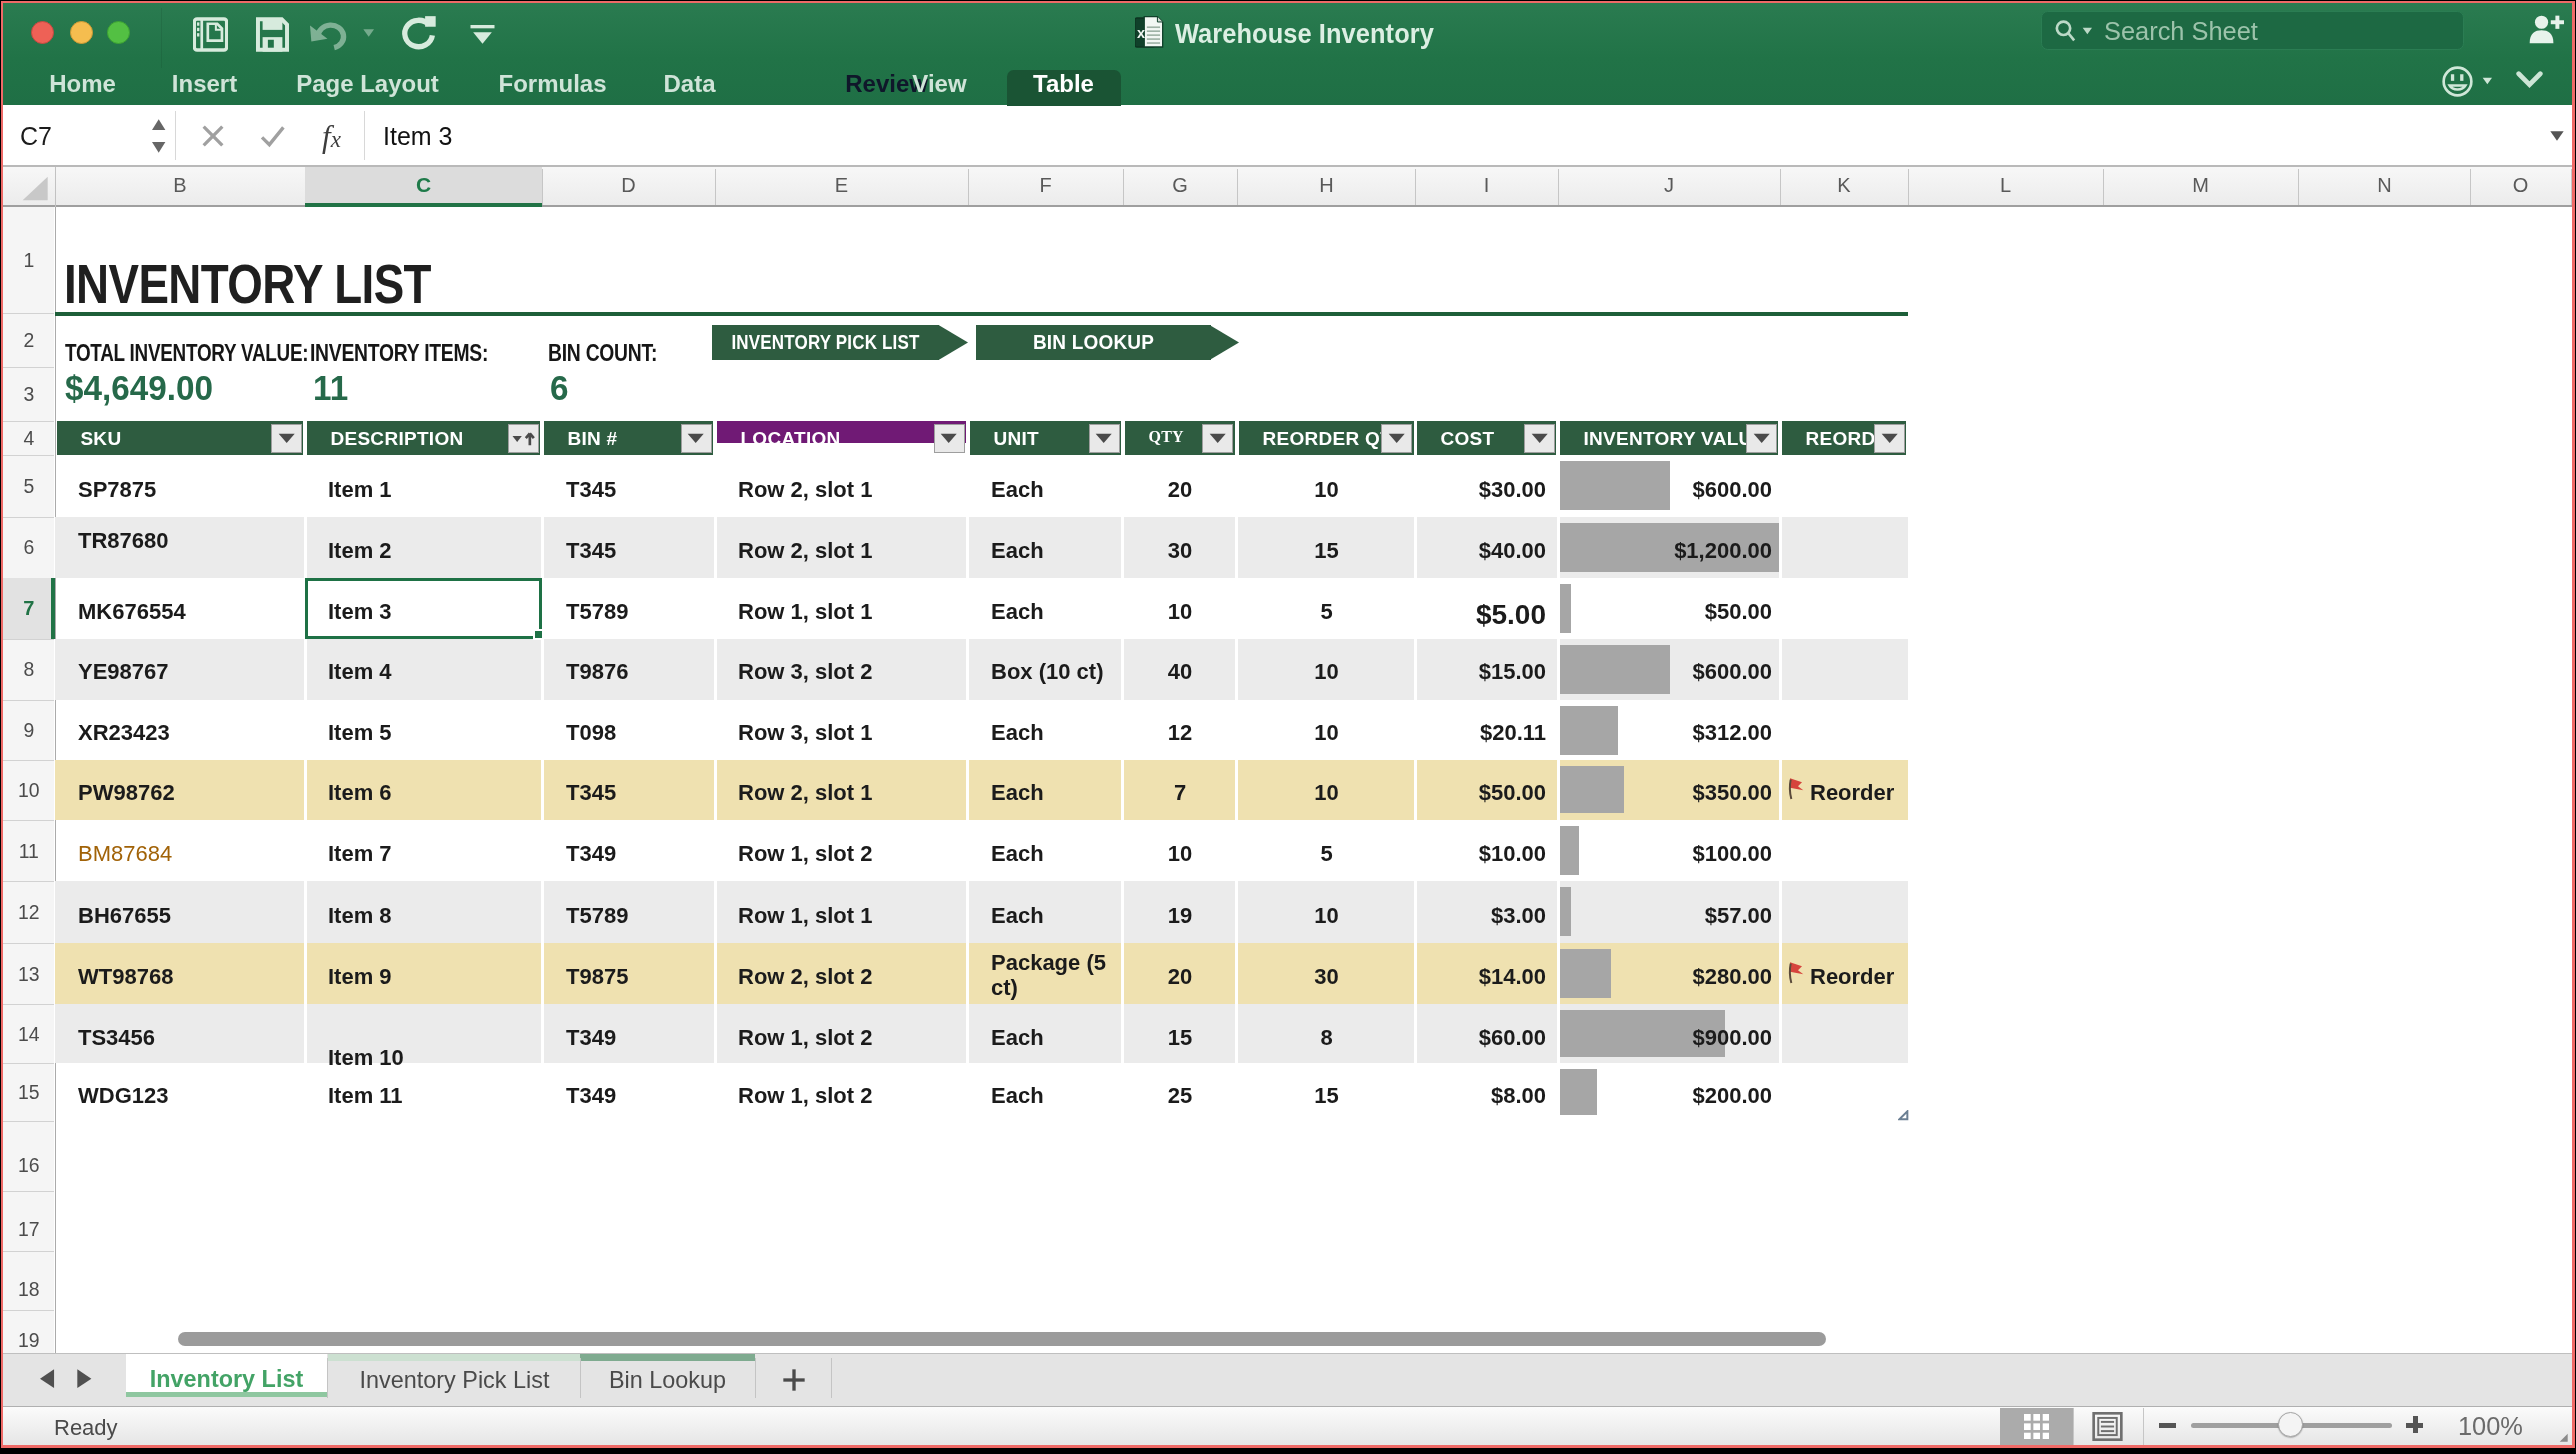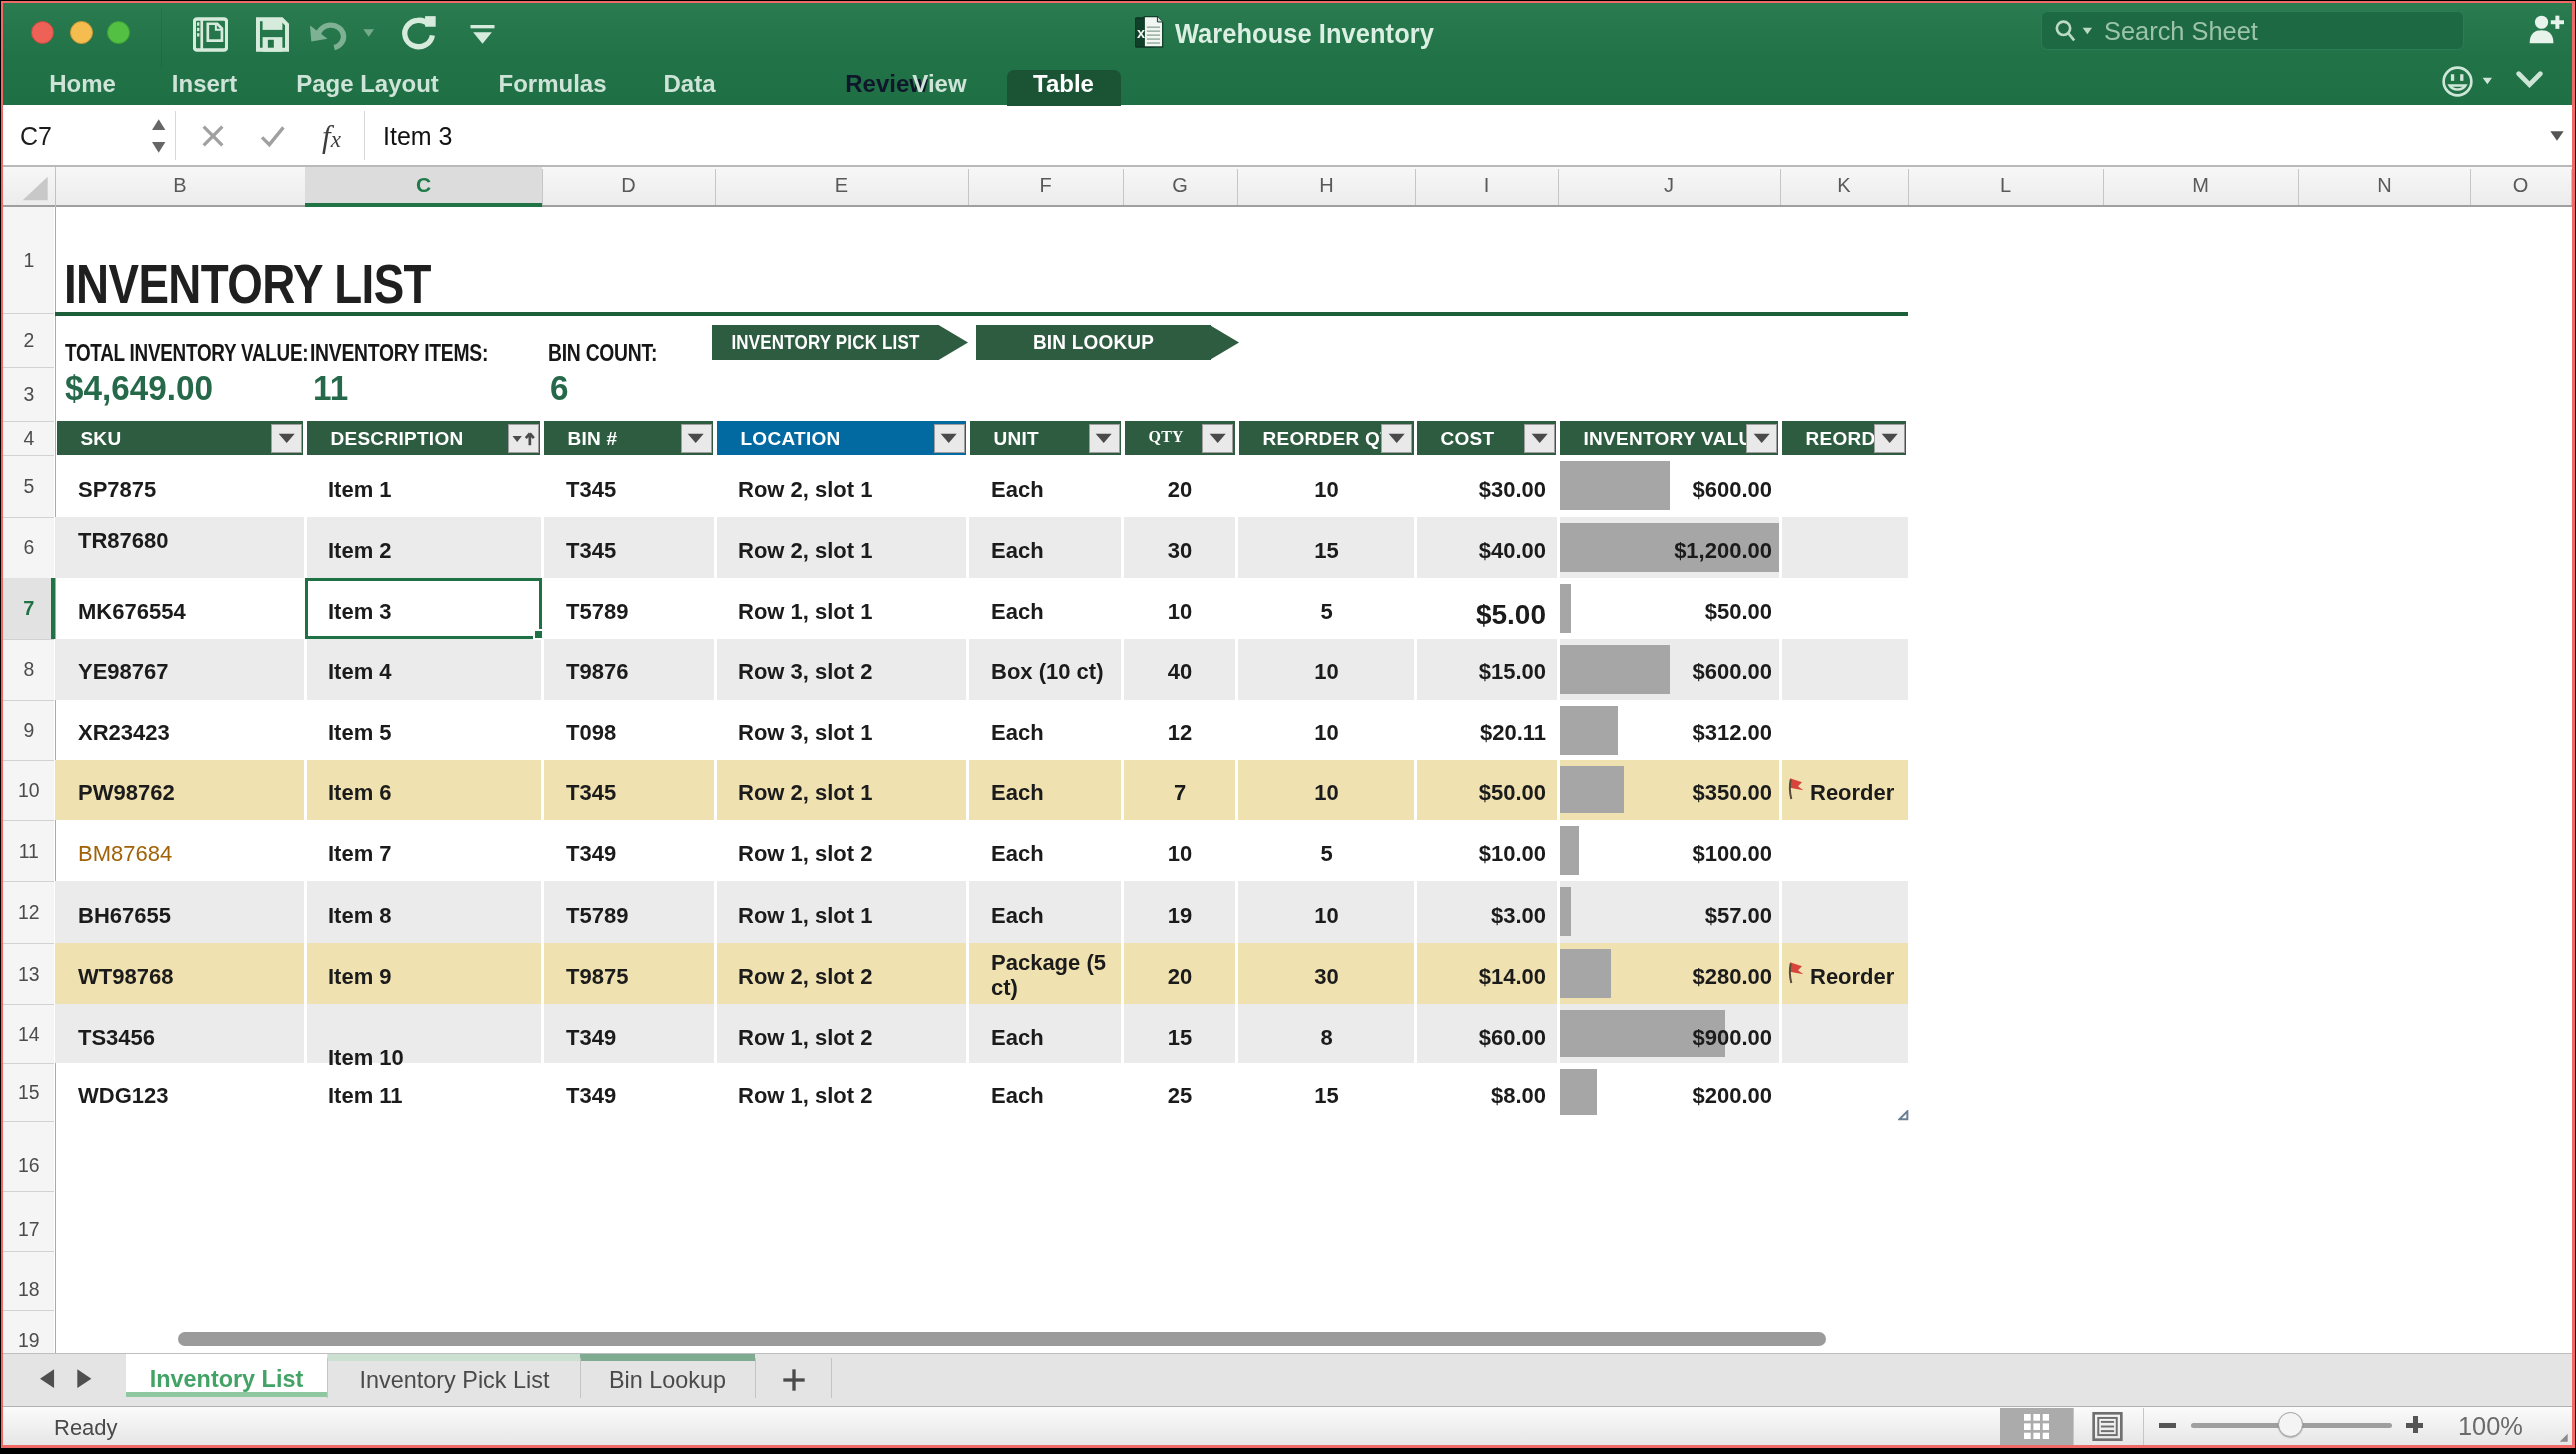--- a/index.html
+++ b/index.html
@@ -229,21 +229,21 @@
         <path d="M2 6 L16 6 L9 15 Z" fill="#4a4a4a"></path>
         <path d="M28 2 L28 20 M28 2 L22 9 M28 2 L34 9" stroke="#4a4a4a" stroke-width="4" fill="none"></path>
       </svg>
 <div class="abs" style="left:544px;top:421px;width:169px;height:34px;background:#2e5c40;overflow:hidden;">
         <div style="position:absolute;left:23.4px;top:7.4px;font-size:19px;font-weight:700;color:#fff;letter-spacing:0.3px;white-space:nowrap;">BIN #</div>
       </div>
 <div class="abs" style="left:681px;top:424px;width:31px;height:29px;background:#e9e9e9;border:1.3px solid #9e9e9e;"></div>
 <svg class="abs" style="left:687px;top:433px;" width="17.4" height="10.7" viewBox="0 0 26 16">
         <path d="M1 1 L25 1 L13 15 Z" fill="#4a4a4a"></path>
       </svg>
-<div class="abs" style="left:717px;top:421px;width:249px;height:34px;background:#0369a1;overflow:hidden;">
+<div class="abs" style="left:717px;top:421px;width:249px;height:22px;background:#701a75;overflow:hidden;">
         <div style="position:absolute;left:23.4px;top:7.4px;font-size:19px;font-weight:700;color:#fff;letter-spacing:0.3px;white-space:nowrap;">LOCATION</div>
       </div>
 <div class="abs" style="left:934px;top:424px;width:31px;height:29px;background:#e9e9e9;border:1.3px solid #9e9e9e;"></div>
 <svg class="abs" style="left:940px;top:433px;" width="17.4" height="10.7" viewBox="0 0 26 16">
         <path d="M1 1 L25 1 L13 15 Z" fill="#4a4a4a"></path>
       </svg>
 <div class="abs" style="left:970px;top:421px;width:151px;height:34px;background:#2e5c40;overflow:hidden;">
         <div style="position:absolute;left:23.4px;top:7.4px;font-size:19px;font-weight:700;color:#fff;letter-spacing:0.3px;white-space:nowrap;">UNIT</div>
       </div>
 <div class="abs" style="left:1089px;top:424px;width:31px;height:29px;background:#e9e9e9;border:1.3px solid #9e9e9e;"></div>

